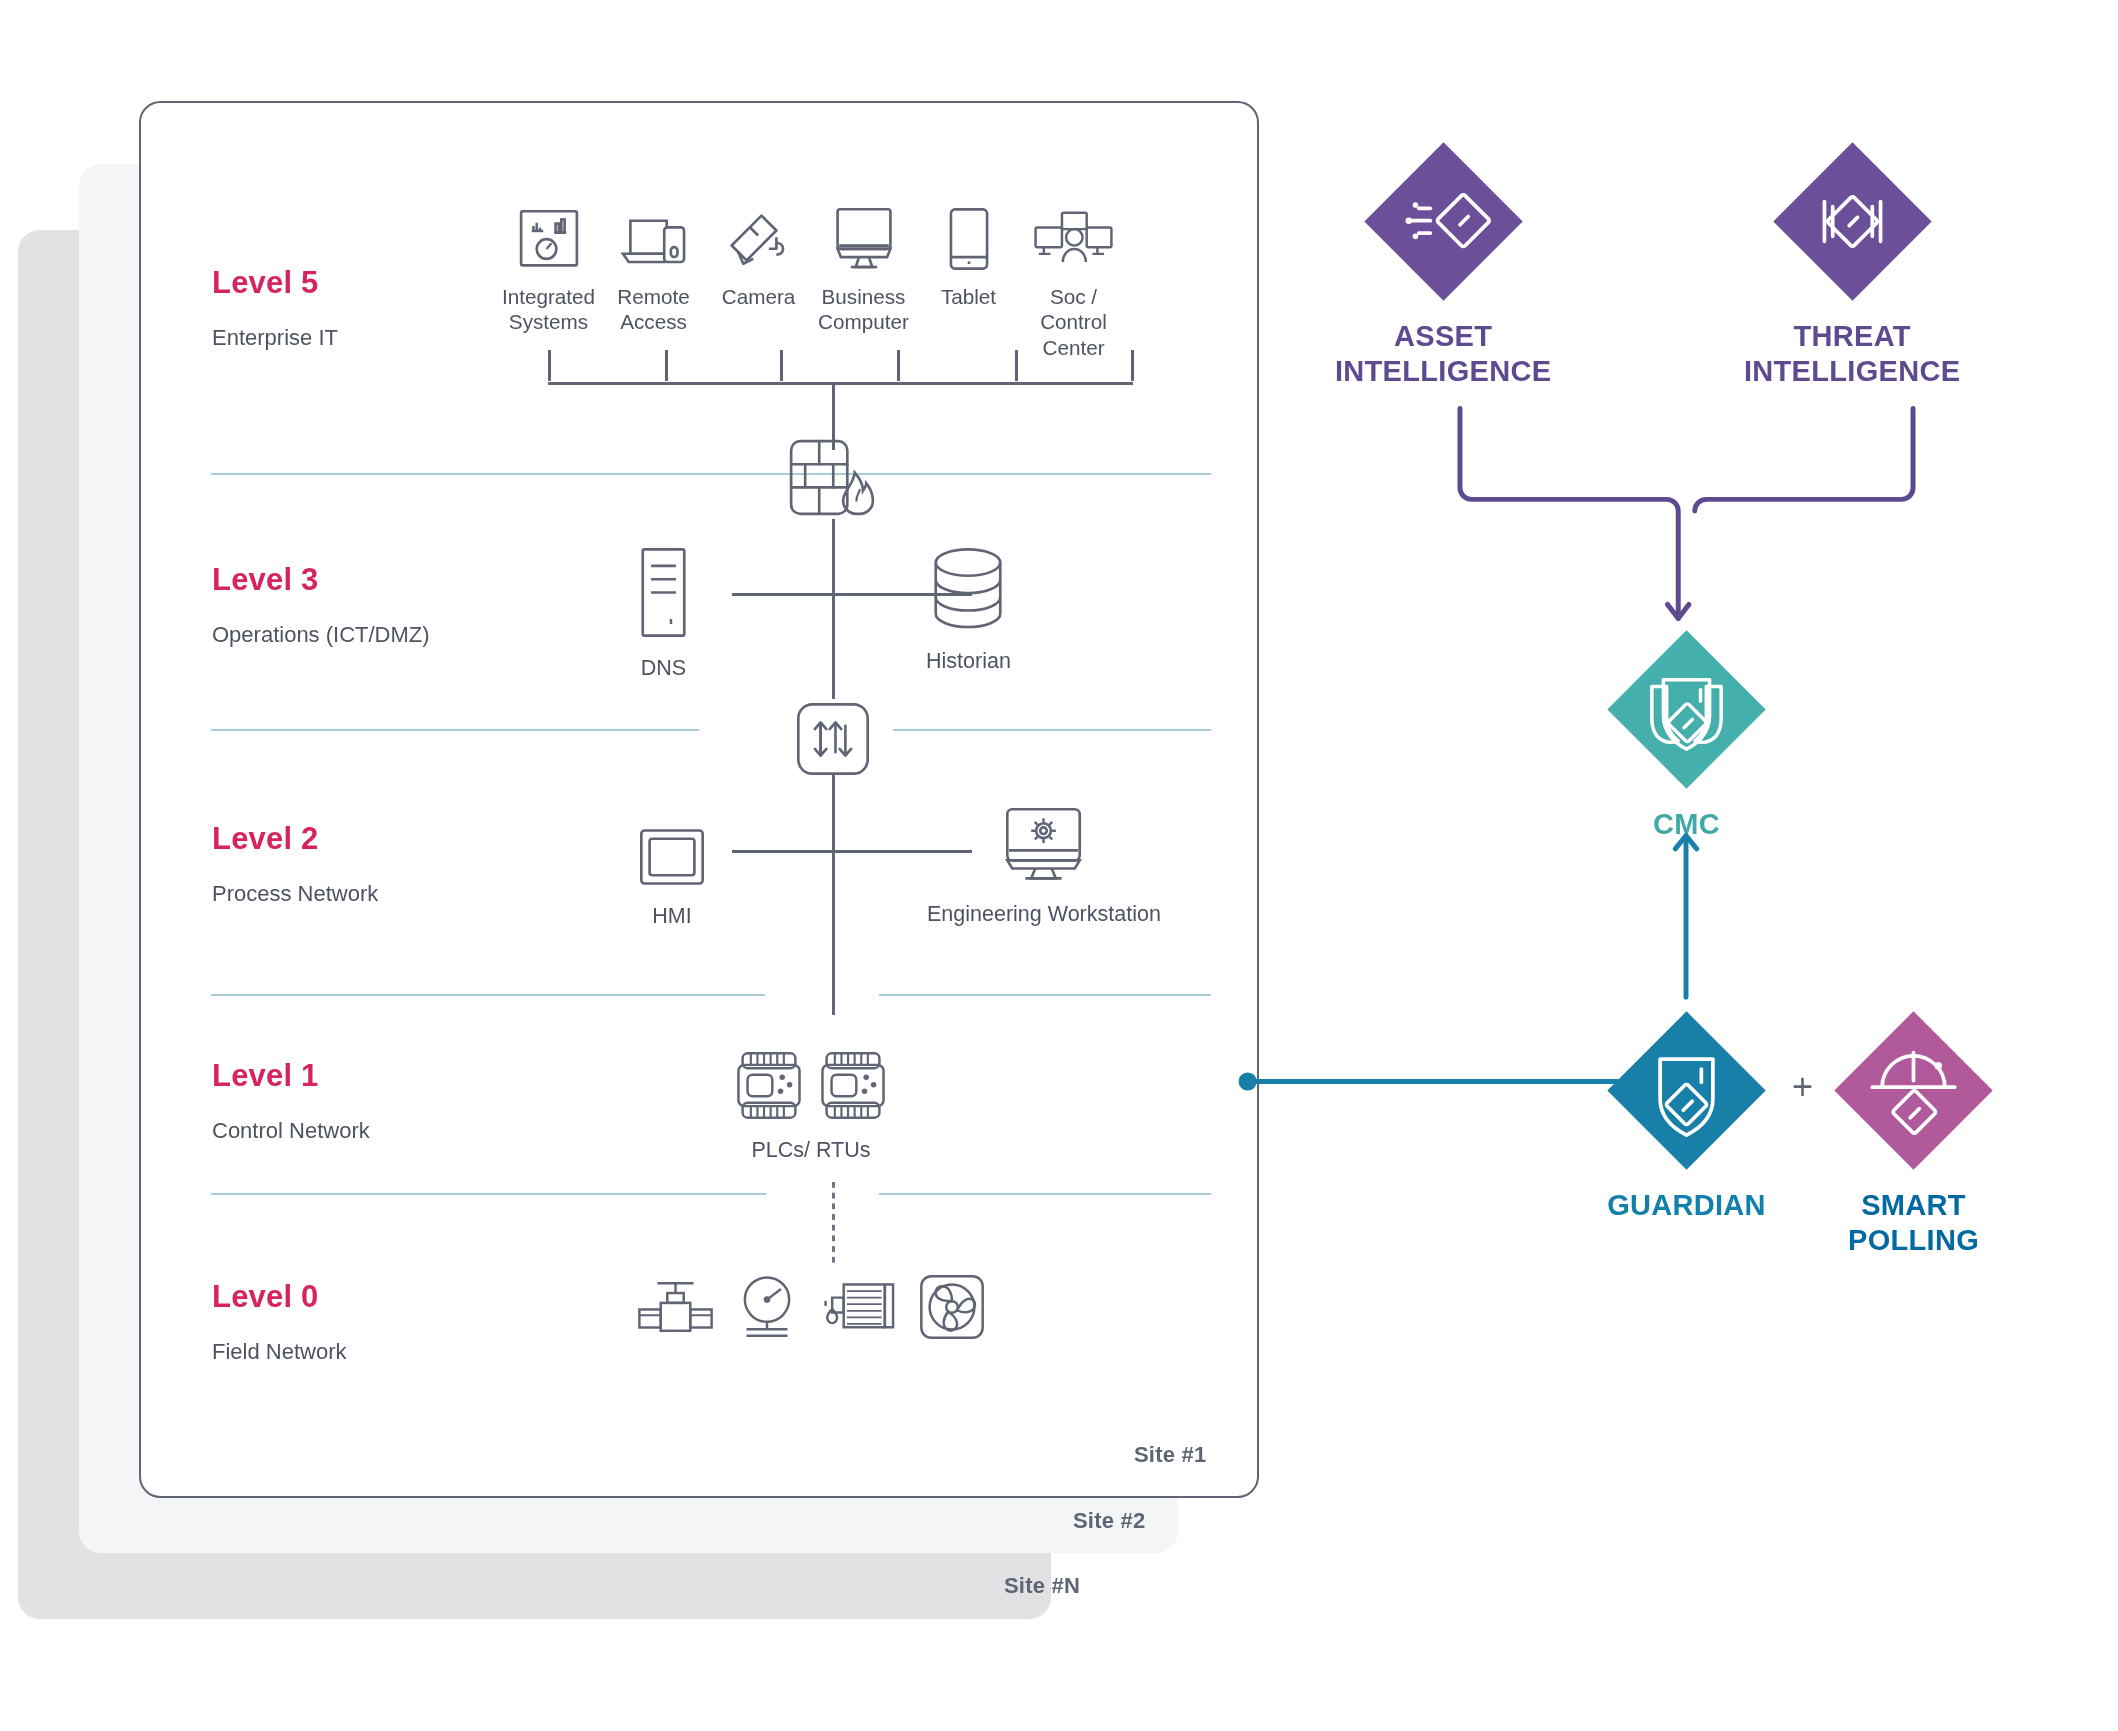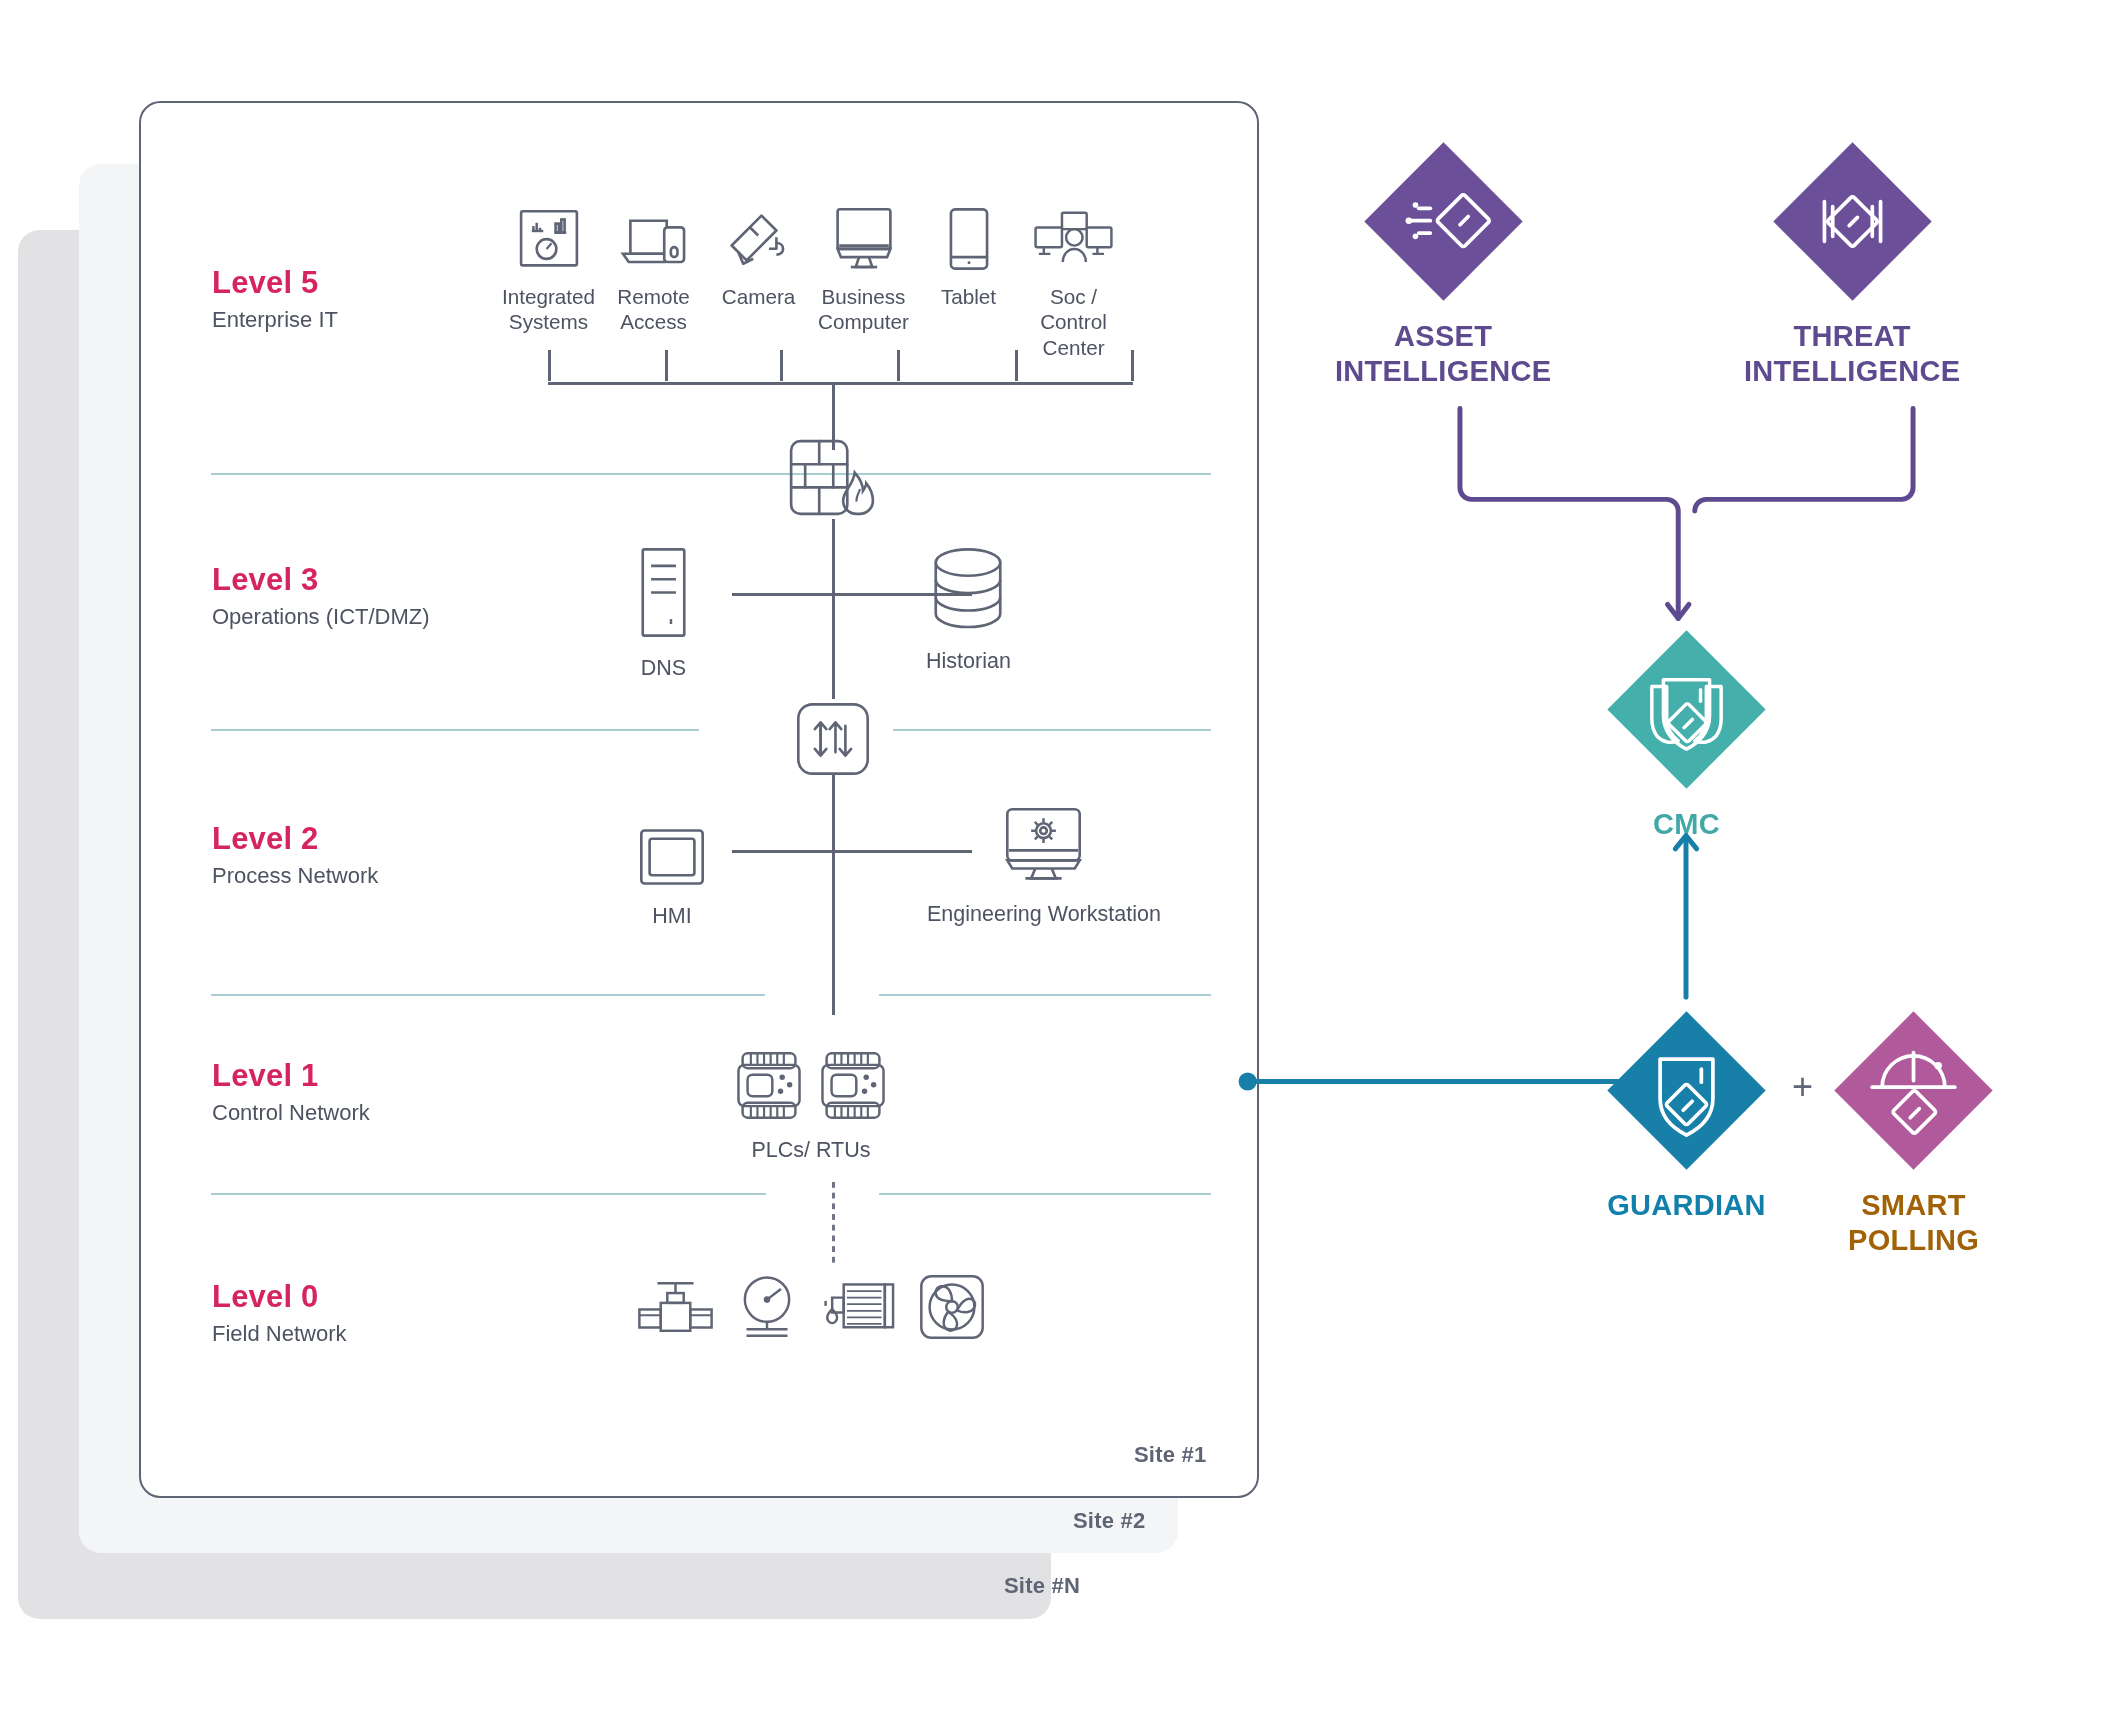--- a/index.html
+++ b/index.html
@@ -36,21 +36,21 @@
   #site-2-tag { left: 1073px; top: 1508px; }
   #site-n-tag { left: 1004px; top: 1573px; }
 
   
   .level-label { position: absolute; left: 212px; }
   .level-title {
     font-size: 31px; font-weight: bold; color: #d6255e;
     letter-spacing: 0.2px; white-space: nowrap;
   }
   .level-sub {
-    font-size: 22px; color: #4d5361; margin-top: 6px;
+    font-size: 22px; color: #4d5361; margin-top: 24px;
     white-space: nowrap;
   }
   #lv4 { top: 265px; }
   #lv3 { top: 562px; }
   #lv2 { top: 821px; }
   #lv1 { top: 1058px; }
   #lv0 { top: 1279px; }
 
   
   .divider {
@@ -127,21 +127,21 @@
     letter-spacing: 0.3px; white-space: pre-line;
   }
   #asset-int  { left: 1335px; top: 139px; }
   #threat-int { left: 1744px; top: 139px; }
   #cmc        { left: 1604px; top: 627px; }
   #guardian   { left: 1604px; top: 1008px; }
   #smartpoll  { left: 1831px; top: 1008px; }
   .lbl-purple { color: #5e4a8e; }
   .lbl-teal   { color: #40a9a7; }
   .lbl-blue   { color: #1280ab; }
-  .lbl-pink   { color: #a16207; }
+  .lbl-pink   { color: #0369a1; }
 
   .plus-sign {
     position: absolute; left: 1792px; top: 1066px;
     font-size: 36px; color: #5f6575; font-weight: 300;
   }
 
   
   #intel-join { position: absolute; left: 1455px; top: 405px; }
   #cmc-arrow  { position: absolute; left: 1653px; top: 827px; }
   #site-link  { position: absolute; left: 1236px; top: 1065px; }

